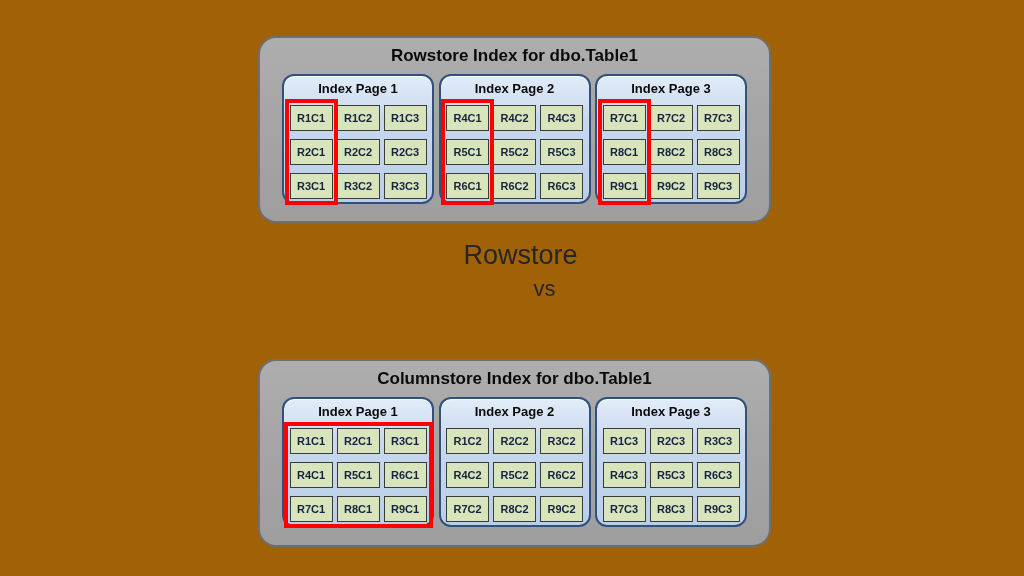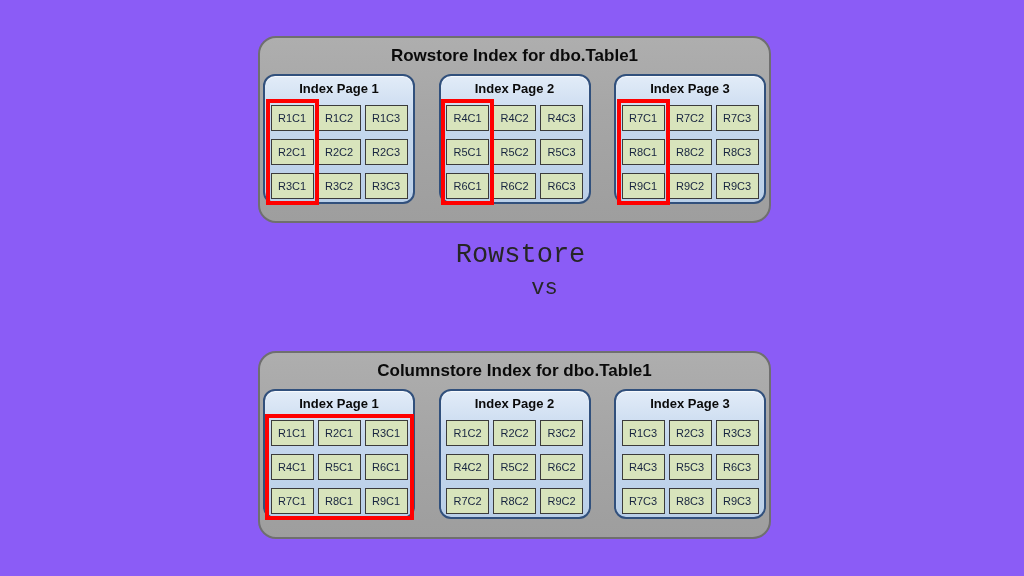--- a/index.html
+++ b/index.html
@@ -2,69 +2,69 @@
 <html><head>
 <meta charset="utf-8">
 <style>
   html, body { margin: 0; padding: 0; }
   body {
     width: 1024px; height: 576px;
     background: #ffffff;
     font-family: "Liberation Sans", sans-serif;
     overflow: hidden;
   }
-  .canvas { position: relative; width: 1024px; height: 576px; background: #8b5cf6; }
+  .canvas { position: relative; width: 1024px; height: 576px; background: #a16207; }
 
   
   .panel {
     position: absolute; left: 258px; width: 513px; height: 187px;
     box-sizing: border-box;
     background: linear-gradient(180deg, #aeaeae 0%, #a6a6a6 40%, #9e9e9e 100%);
     border: 2px solid #6f6f6f;
     border-radius: 18px;
   }
   .panel-rowstore    { top: 36px; }
-  .panel-columnstore { top: 351px; height: 188px; }
+  .panel-columnstore { top: 359px; height: 188px; }
   .panel-title {
     text-align: center; font-weight: 700; font-size: 17px; line-height: 22px;
     color: #0a0a0a; padding-top: 7px;
   }
 
   
-  .pages { display: flex; justify-content: space-between; padding: 0 3px; margin-top: 7px; }
+  .pages { display: flex; justify-content: space-between; padding: 0 22px; margin-top: 7px; }
   .page {
     width: 152px; height: 130px; box-sizing: border-box;
     border: 2px solid #31507c; border-radius: 12px;
     background: linear-gradient(180deg, #e2ecf8 0%, #c6d8ee 35%, #b9cfe8 100%);
     box-shadow: inset 0 1px 1px rgba(255,255,255,0.75);
   }
   .page-title {
     text-align: center; font-weight: 700; font-size: 13px; line-height: 18px;
     color: #0a0a0a; padding-top: 4px;
   }
 
   
   .grid-wrap { position: relative; width: 137px; margin: 7px auto 0; }
   .grid {
     display: grid; grid-template-columns: repeat(3, 43px);
     grid-auto-rows: 26px; column-gap: 4px; row-gap: 8px;
   }
   .cell {
     box-sizing: border-box; background: #d8e4bc; border: 1px solid #3b3b3b;
     display: flex; align-items: center; justify-content: center;
-    font-weight: 400; font-size: 11px; color: #16233f;
+    font-weight: 700; font-size: 11px; color: #16233f;
   }
 
   
   .hl { position: absolute; border: 4px solid #ff0000; box-sizing: border-box; pointer-events: none; }
   .hl-column { left: -5px; top: -6px; width: 53px;  height: 106px; }
   .hl-all    { left: -6px; top: -6px; width: 149px; height: 106px; }
 
   
-  .vs-block { position: absolute; left: 17px; right: 0; top: 238px; text-align: center; color: #262626; font-family: Liberation Mono, monospace; }
+  .vs-block { position: absolute; left: 17px; right: 0; top: 238px; text-align: center; color: #262626; }
   .vs-line-big   { font-size: 27px; line-height: 35px; font-weight: 400; }
   .vs-line-small { font-size: 22px; line-height: 32px; font-weight: 400; padding-left: 48px; }
 </style>
 </head>
 <body>
 
 <div class="canvas">
 
   <div id="panels-root">
       <section class="panel panel-rowstore">

